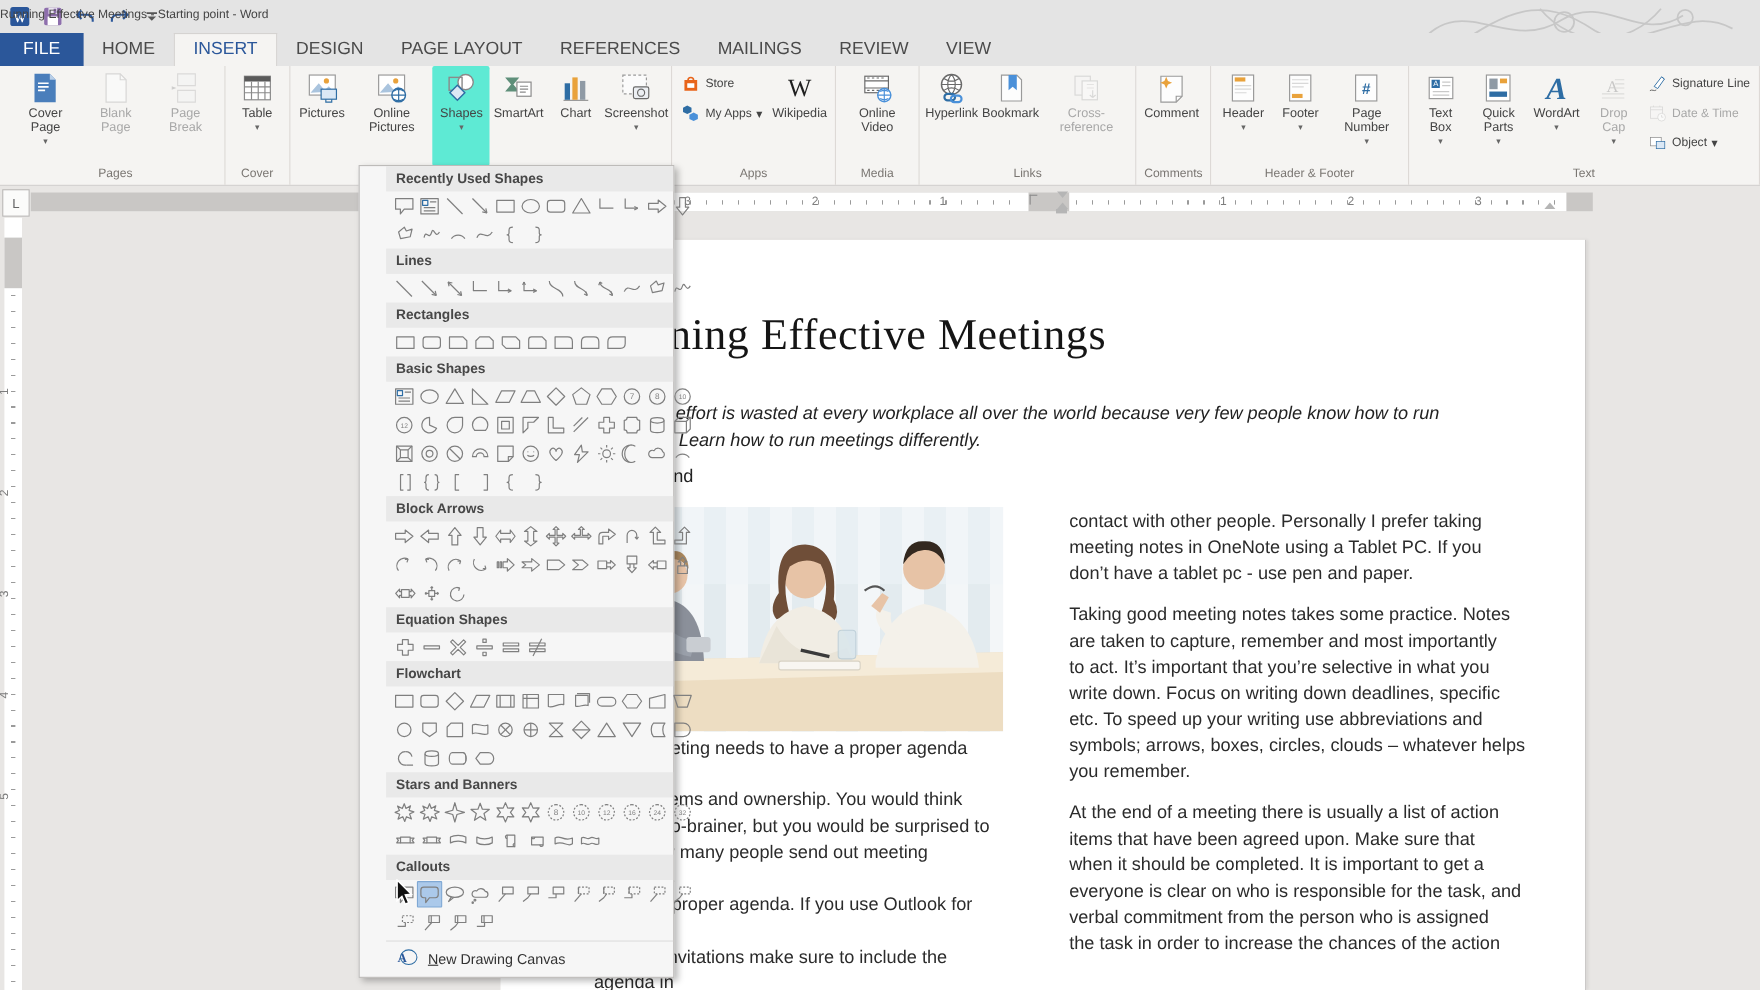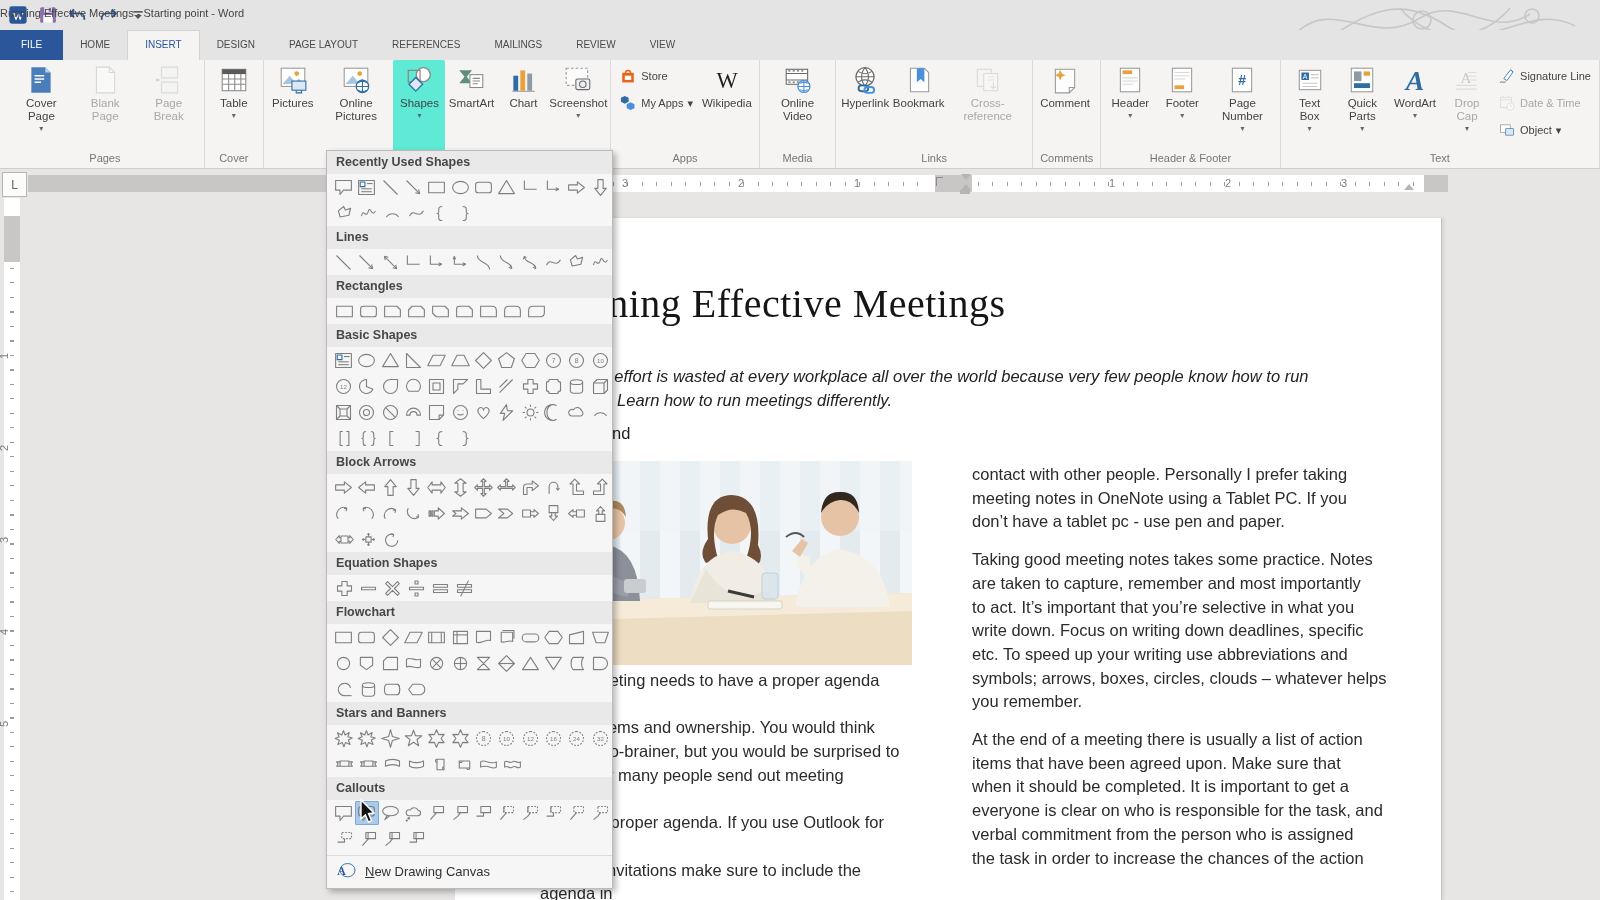--- a/index.html
+++ b/index.html
@@ -6,21 +6,21 @@
   .stage{position:relative;width:1600px;height:900px;overflow:hidden;background:#e8e6e4;}
   
   .titlebar{position:absolute;left:0;top:0;width:1600px;height:30px;background:#e4e4e4;}
   .qat{position:absolute;left:6px;top:3px;display:flex;align-items:center;gap:6px;}
   .qat .qbtn{width:24px;height:24px;display:flex;align-items:center;justify-content:center;cursor:pointer;}
   .qat svg{width:22px;height:22px;}
   .title-text{position:absolute;left:0;right:0;top:7px;text-align:left;font-size:11px;color:#444;}
   .flourish{position:absolute;right:20px;top:0;pointer-events:none;}
   
   .tabsrow{position:absolute;left:0;top:30px;width:1600px;height:30px;background:#e4e4e4;border-bottom:1px solid #d5d3d1;}
-  .tab{display:inline-block;height:36px;line-height:29px;padding:0 17px;font-size:10px;color:#4a4a4a;cursor:pointer;}
+  .tab{display:inline-block;height:36px;line-height:29px;padding:0 17px;font-size:16px;color:#4a4a4a;cursor:pointer;}
   .tab.file{background:#2b579a;color:#fff;padding:0 21px;}
   .tab.active{background:#f5f4f2;color:#2b579a;border:1px solid #d5d3d1;border-bottom:none;line-height:27px;}
   
   .ribbon{position:absolute;left:0;top:60px;width:1600px;height:109px;background:#f5f4f2;border-bottom:1px solid #d0cecd;display:flex;align-items:stretch;padding-left:6px;box-sizing:border-box;}
   .rgroup{display:flex;flex-direction:column;border-right:1px solid #ddd9d6;padding:0 3px;}
   .rbtns{display:flex;flex:1;align-items:stretch;}
   .glabel{height:17px;text-align:center;font-size:11px;color:#7a7672;line-height:15px;white-space:nowrap;padding:0 4px;}
   .btnL{display:flex;flex-direction:column;align-items:center;justify-content:flex-start;padding:4px 4px 0 4px;min-width:44px;max-width:78px;cursor:pointer;border-radius:2px;}
   .btnL svg.bi{width:30px;height:30px;margin:1px 0 2px 0;flex:none;}
   .btnL .blabel{font-size:11.5px;color:#444;text-align:center;line-height:13px;}
@@ -48,21 +48,21 @@
   
   .page{position:absolute;left:455px;top:218px;width:986px;height:682px;background:#fff;border-right:1px solid #c6c4c2;box-shadow:2px 0 3px rgba(0,0,0,.08);}
   .doctitle{position:absolute;left:85px;top:62px;font-family:"Liberation Serif",serif;font-size:40px;color:#151515;letter-spacing:.5px;}
   .lead{position:absolute;left:86px;top:146px;width:810px;font-style:italic;font-size:16.5px;color:#222;line-height:24px;}
   .frag{position:absolute;left:157px;top:206px;font-size:16.5px;color:#222;}
   .photo{position:absolute;left:85px;top:243px;width:372px;height:204px;background:repeating-linear-gradient(90deg,#f3f6f8 0 20px,#e3ebef 20px 40px);overflow:hidden;}
   .colL{position:absolute;left:85px;top:451px;width:372px;font-size:16.5px;color:#2b2b2b;line-height:23.7px;}
   .colR{position:absolute;left:517px;top:245px;width:420px;font-size:16.5px;color:#2b2b2b;line-height:23.7px;}
   .colR .para{margin-bottom:14px;}
   
-  .shapemenu{position:absolute;left:326px;top:150px;width:287px;background:#f6f6f6;border:1px solid #bdbbb9;box-shadow:3px 3px 6px rgba(0,0,0,.28);z-index:50;box-sizing:border-box;padding-bottom:2px;}
+  .shapemenu{position:absolute;left:326px;top:150px;width:287px;background:#f6f6f6;border:1px solid #bdbbb9;box-shadow:3px 3px 6px rgba(0,0,0,.28);z-index:50;box-sizing:border-box;padding-bottom:2px;padding-left:24px;}
   .shead{height:23px;line-height:23px;background:#e9e9e9;color:#474747;font-weight:bold;font-size:12.5px;padding-left:9px;}
   .srow{display:flex;padding:1px 0 1px 5px;}
   .scell{width:22px;height:22px;display:flex;align-items:center;justify-content:center;cursor:pointer;border:1px solid transparent;border-radius:1px;}
   .scell.sel{background:#abc9ea;border-color:#7fa8d4;}
   .scell svg{width:21px;height:21px;}
   .menufoot{border-top:1px solid #dcdcdc;margin-top:3px;height:30px;display:flex;align-items:center;gap:8px;padding-left:8px;cursor:pointer;}
   .menufoot svg{width:22px;height:22px;}
   .menufoot .flabel{font-size:13px;color:#333;}
   .menufoot .flabel::first-letter{text-decoration:underline;}
   .cursor{position:absolute;z-index:100;pointer-events:none;}

